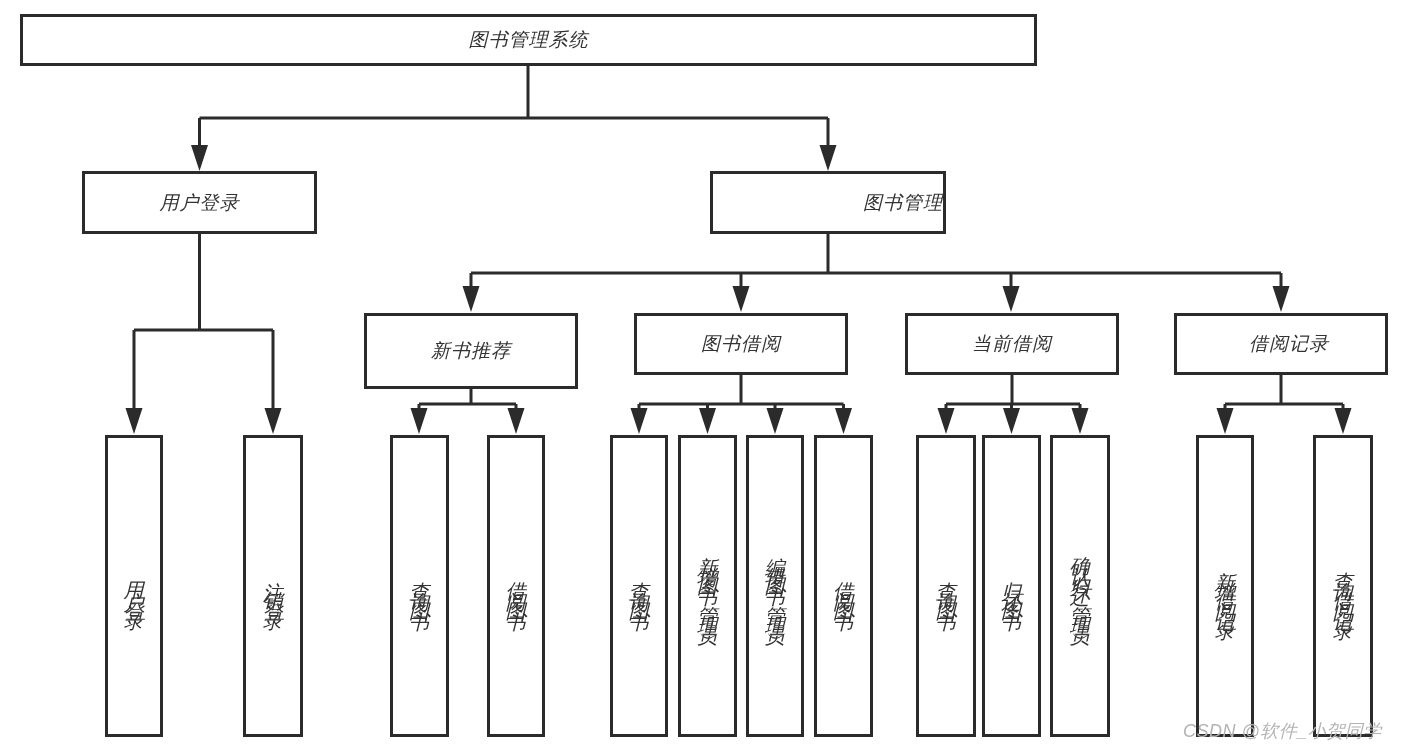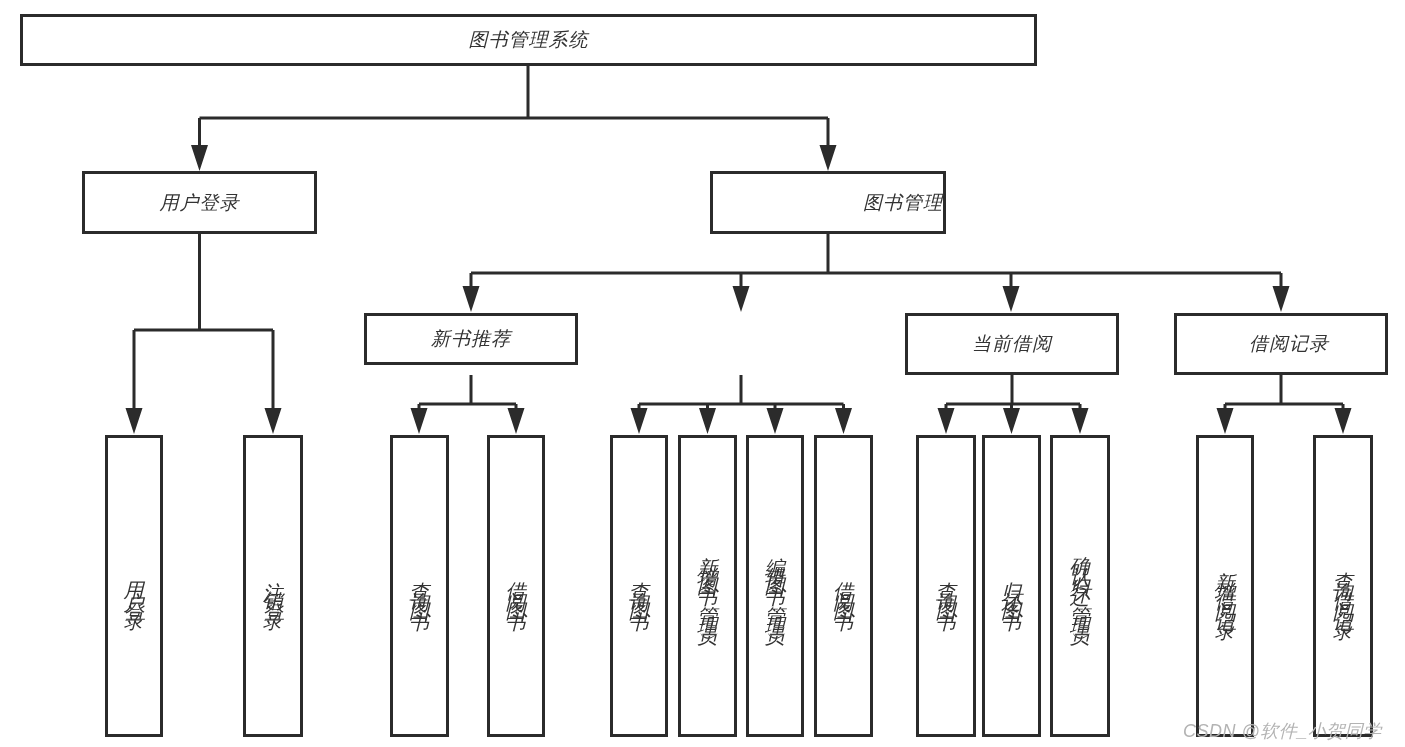--- a/index.html
+++ b/index.html
@@ -39,21 +39,21 @@
     text-orientation: mixed;
     font-size: 20px;
     letter-spacing: 10px;
     line-height: 1;
     white-space: nowrap;
   }
   
   .n-root   { left: 20px;   top: 14px;  width: 1017px; height: 52px; }
   .n-login  { left: 82px;   top: 171px; width: 235px;  height: 63px; }
   .n-mgmt   { left: 710px;  top: 171px; width: 236px;  height: 63px; justify-content: flex-end; }
-  .n-sec0   { left: 364px;  top: 313px; width: 214px;  height: 52px; }
+  .n-sec0   { left: 364px;  top: 313px; width: 214px;  height: 76px; }
   .n-sec1   { left: 634px;  top: 313px; width: 214px;  height: 62px; }
   .n-sec2   { left: 905px;  top: 313px; width: 214px;  height: 62px; }
   .n-sec3   { left: 1174px; top: 313px; width: 214px;  height: 62px; padding-left: 16px; }
   .leaf     { top: 435px; height: 302px; }
   .l-a0 { left: 105px;  width: 58px; }
   .l-a1 { left: 243px;  width: 60px; }
   .l-b0 { left: 390px;  width: 59px; }
   .l-b1 { left: 487px;  width: 58px; }
   .l-c0 { left: 610px;  width: 58px; }
   .l-c1 { left: 678px;  width: 59px; }
@@ -109,20 +109,23 @@
   <div class="box n-login">
     <span class="hlabel">用户登录</span>
   </div>
   <div class="box n-mgmt">
     <span class="hlabel">图书管理</span>
   </div>
 
   <div class="box n-sec0">
     <span class="hlabel">新书推荐</span>
   </div>
+  <div class="box n-sec1">
+    <span class="hlabel">图书借阅</span>
+  </div>
   <div class="box n-sec2">
     <span class="hlabel">当前借阅</span>
   </div>
   <div class="box n-sec3">
     <span class="hlabel">借阅记录</span>
   </div>
 
   <div class="box leaf l-a0">
     <span>用户登录</span>
   </div>

